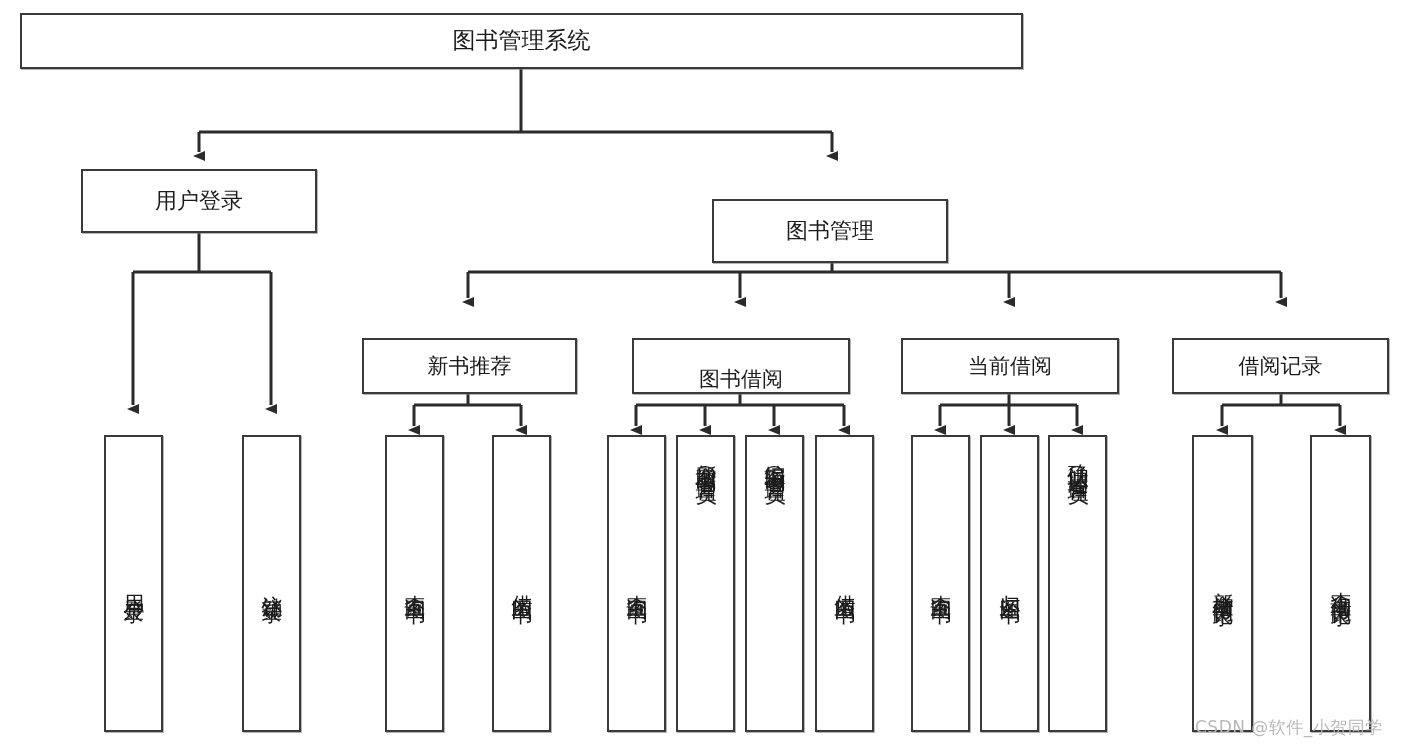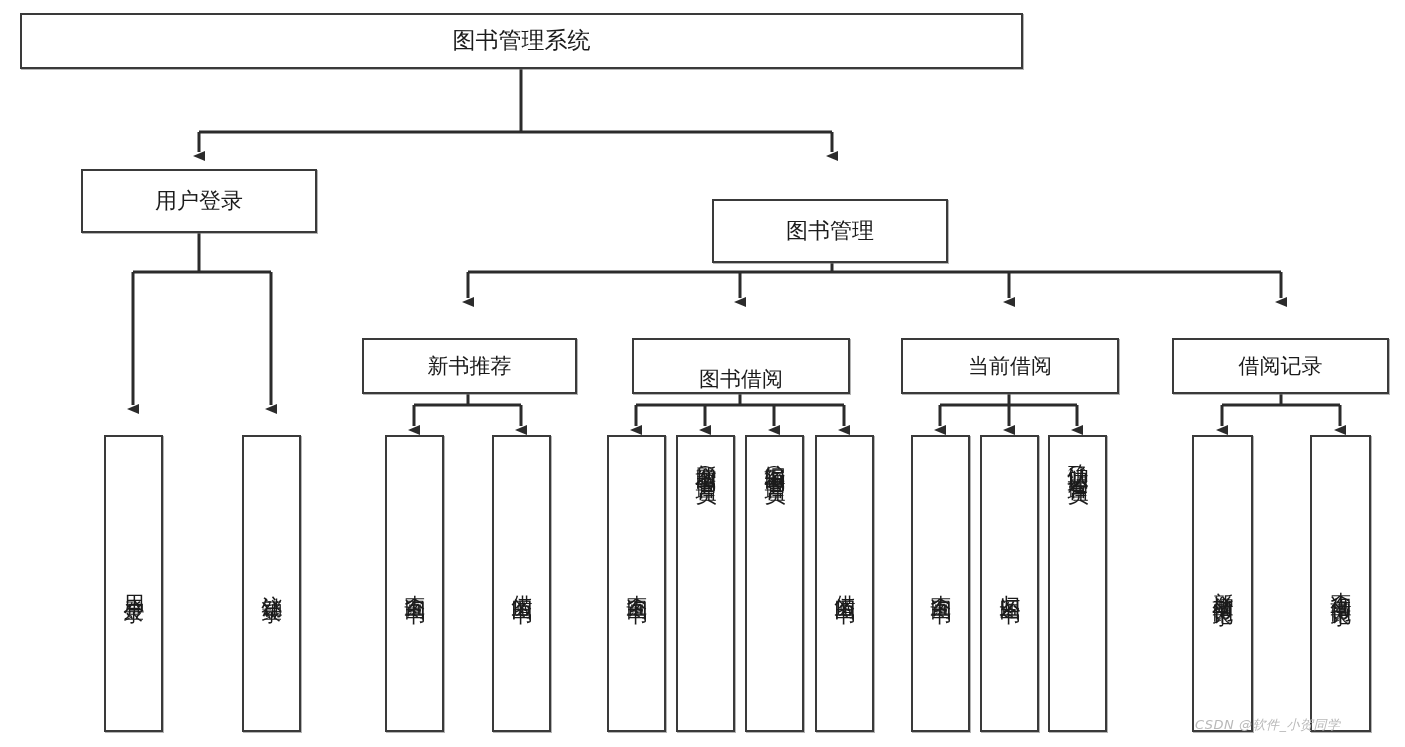--- a/index.html
+++ b/index.html
@@ -69,26 +69,25 @@
     letter-spacing: 3px;
     line-height: 1;
     text-align: center;
   }
   .leaf.centered {
     align-items: center;
     padding-top: 0;
   }
   .watermark {
     position: absolute;
-    font-size: 13px;
+    font-size: 17px;
     color: #b9b9b9;
     white-space: nowrap;
     letter-spacing: 0.5px;
     user-select: none;
-    font-style: italic;
   }
 </style>
 </head>
 <body>
 
 <div id="diagram-root">
 
   <svg class="connector-layer" viewBox="0 0 1405 747" xmlns="http://www.w3.org/2000/svg">
     <defs>
       <marker id="arrow" markerWidth="10" markerHeight="12" refX="1" refY="6" orient="auto" markerUnits="userSpaceOnUse">

